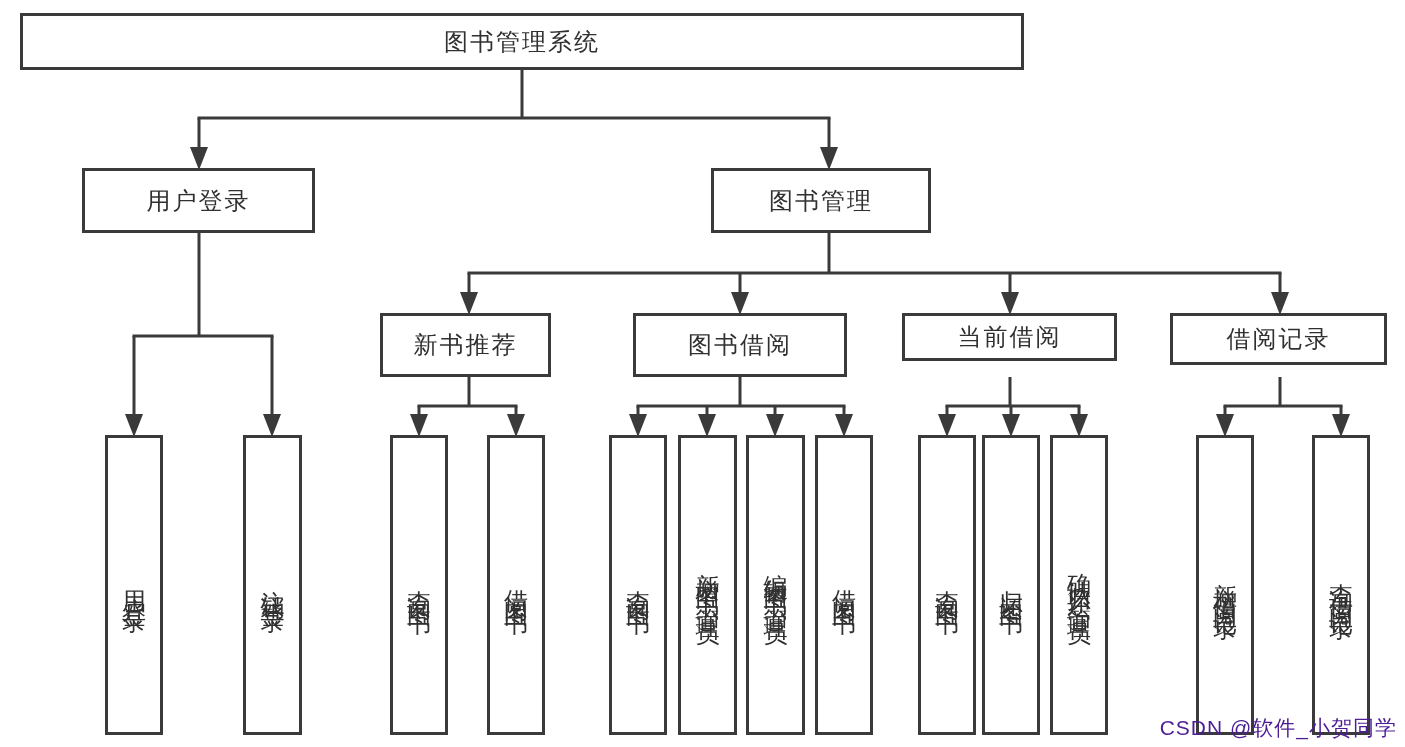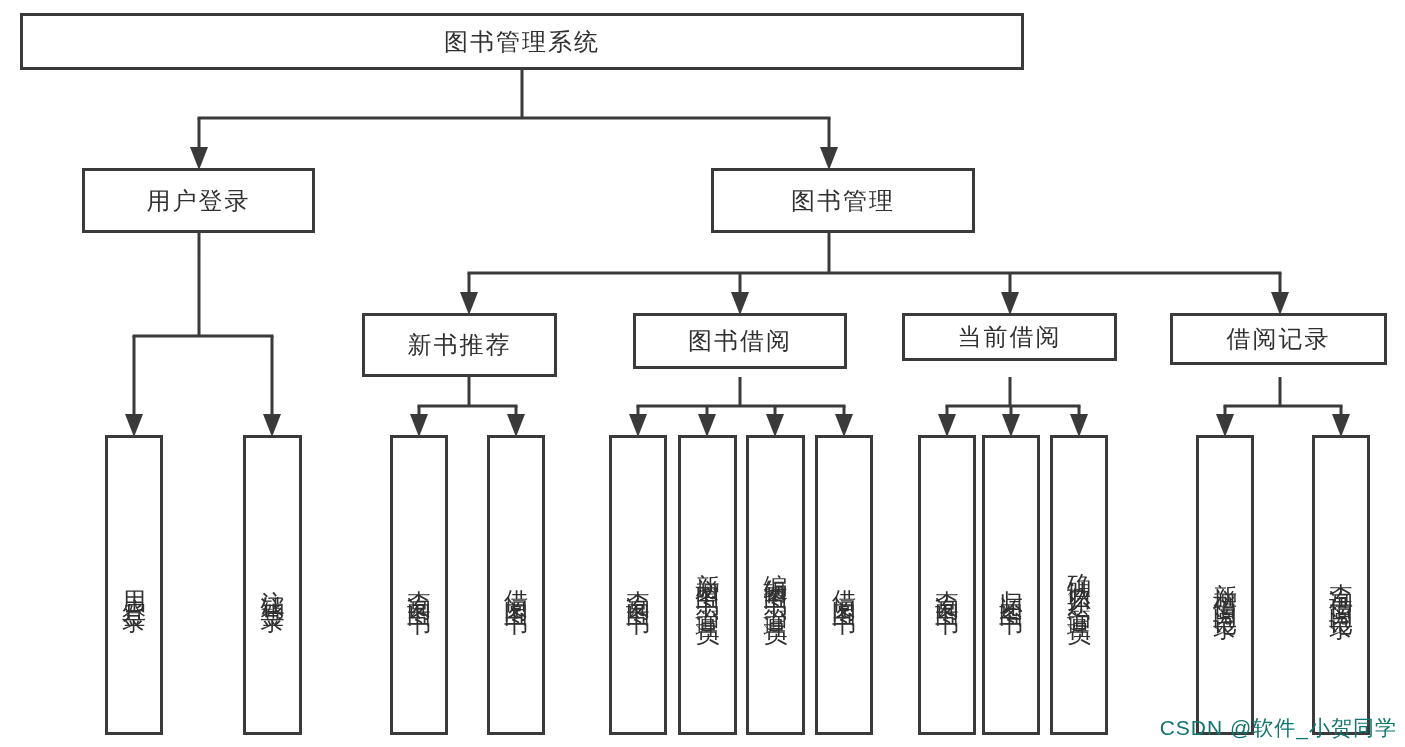--- a/index.html
+++ b/index.html
@@ -38,21 +38,21 @@
     writing-mode:vertical-rl;
     text-orientation:mixed;
     font-size:24px;
     letter-spacing:7px;
     line-height:1;
     color:#303030;
   }
   .watermark{
     position:absolute;
     right:8px;bottom:5px;
-    color:#0f766e;
+    color:#4c1d95;
     font-size:21px;
     letter-spacing:1px;
     z-index:3;
   }
 </style>
 </head>
 <body>
 
 <div class="canvas">
 
@@ -122,28 +122,28 @@
     </g>
   </svg>
 
   <div class="node" style="left:20px;top:13px;width:1004px;height:57px;">
     <span>图书管理系统</span>
   </div>
 
   <div class="node" style="left:82px;top:168px;width:233px;height:65px;">
     <span>用户登录</span>
   </div>
-  <div class="node" style="left:711px;top:168px;width:264px;height:65px;">
+  <div class="node" style="left:711px;top:168px;width:220px;height:65px;">
     <span>图书管理</span>
   </div>
 
-  <div class="node" style="left:362px;top:313px;width:195px;height:64px;">
+  <div class="node" style="left:380px;top:313px;width:171px;height:64px;">
     <span>新书推荐</span>
   </div>
-  <div class="node" style="left:633px;top:313px;width:214px;height:56px;">
+  <div class="node" style="left:633px;top:313px;width:214px;height:64px;">
     <span>图书借阅</span>
   </div>
   <div class="node" style="left:902px;top:313px;width:215px;height:48px;">
     <span>当前借阅</span>
   </div>
   <div class="node" style="left:1170px;top:313px;width:217px;height:52px;">
     <span>借阅记录</span>
   </div>
 
   <div class="leaf" style="left:105px;width:58px;">

